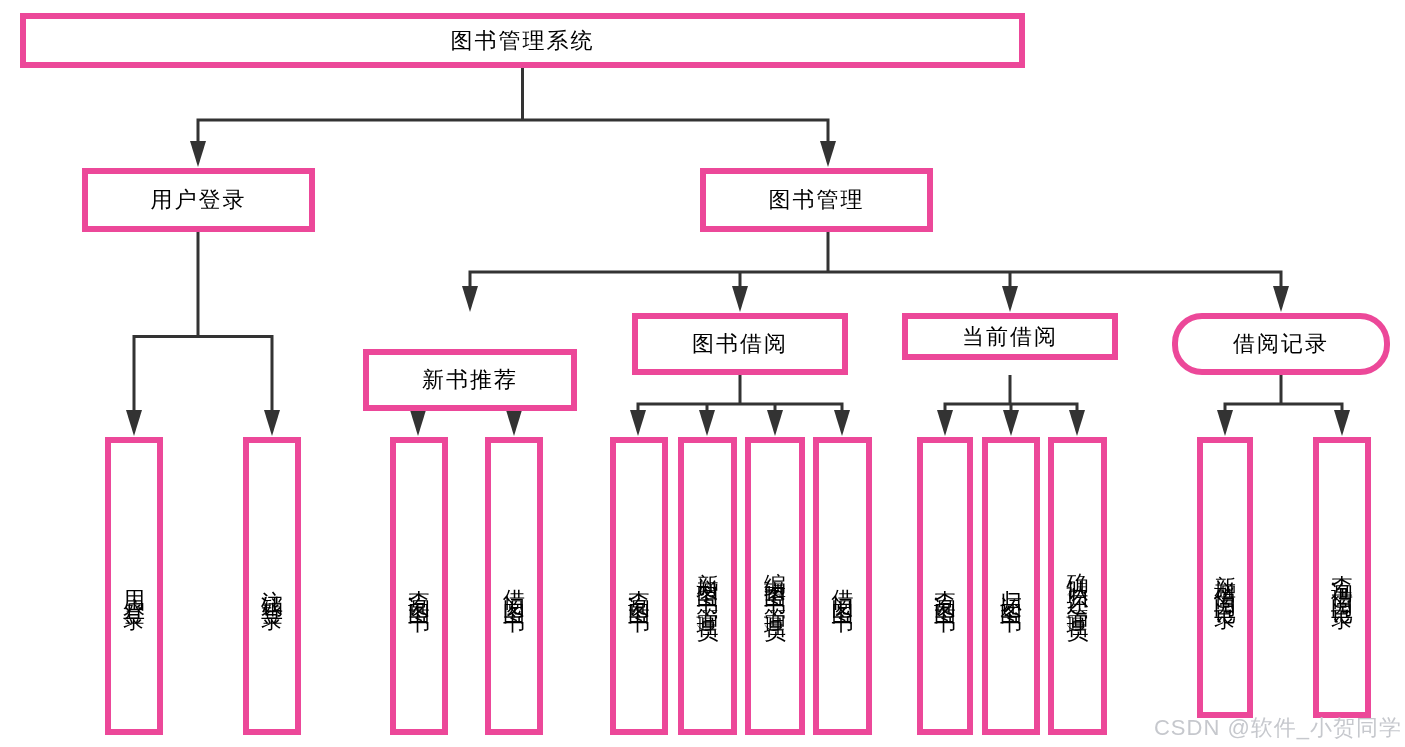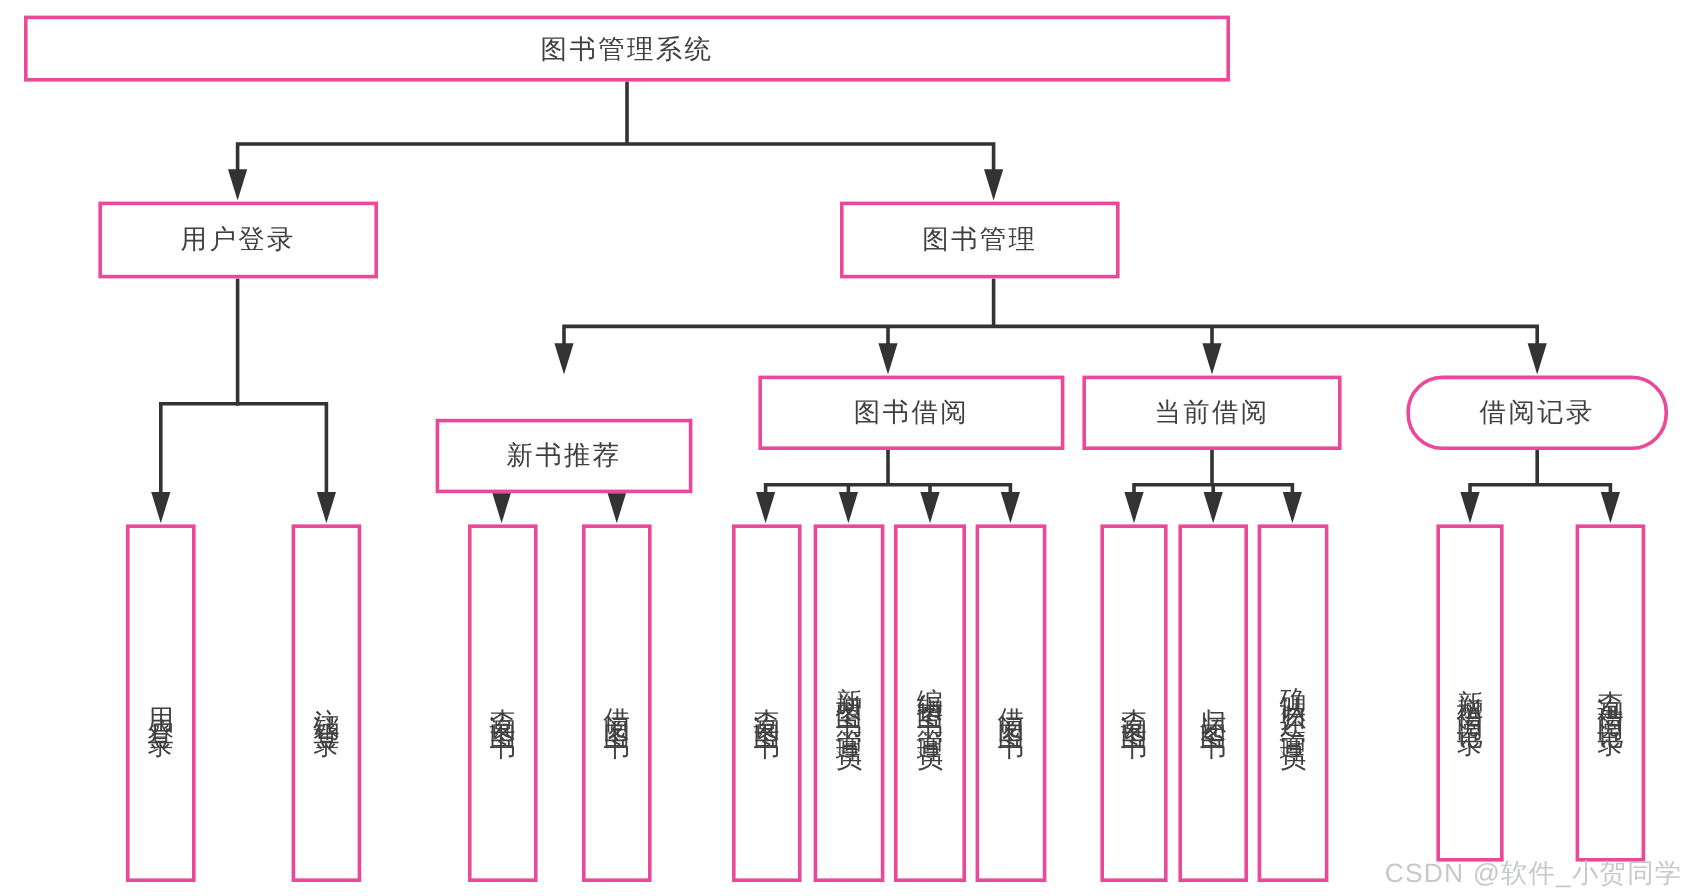--- a/index.html
+++ b/index.html
@@ -13,22 +13,22 @@
   }
   .connectors {
     position: absolute;
     left: 0; top: 0;
     z-index: 0;
   }
   .box {
     position: absolute;
     box-sizing: border-box;
     background: #ffffff;
-    border: 3px solid #ec4899;
-    color: #404040;
+    border: 6px solid #ec4899;
+    color: #000000;
     display: flex;
     align-items: center;
     justify-content: center;
     z-index: 1;
   }
   .hbox {
     font-size: 22px;
     letter-spacing: 2px;
     white-space: nowrap;
   }
@@ -111,22 +111,22 @@
       <polygon points="1334,410 1350,410 1342,436"></polygon>
     </g>
   </svg>
 
   <div class="box hbox" style="left:20px; top:13px; width:1005px; height:55px;">图书管理系统</div>
 
   <div class="box hbox" style="left:82px; top:168px; width:233px; height:64px;">用户登录</div>
   <div class="box hbox" style="left:700px; top:168px; width:233px; height:64px;">图书管理</div>
 
   <div class="box hbox" style="left:363px; top:313px; width:214px; height:62px;margin-top:36px;">新书推荐</div>
-  <div class="box hbox" style="left:632px; top:313px; width:255px; height:62px;">图书借阅</div>
-  <div class="box hbox" style="left:902px; top:313px; width:216px; height:62px;">当前借阅</div>
+  <div class="box hbox" style="left:632px; top:313px; width:216px; height:62px;">图书借阅</div>
+  <div class="box hbox" style="left:902px; top:313px; width:216px; height:47px;">当前借阅</div>
   <div class="box hbox" style="left:1172px; top:313px; width:218px; height:62px;border-radius:30px;">借阅记录</div>
 
   <div class="box vbox" style="left:105px; top:437px; width:58px; height:298px;">用户登录</div>
   <div class="box vbox" style="left:243px; top:437px; width:58px; height:298px;">注销登录</div>
 
   <div class="box vbox" style="left:390px; top:437px; width:58px; height:298px;">查询图书</div>
   <div class="box vbox" style="left:485px; top:437px; width:58px; height:298px;">借阅图书</div>
 
   <div class="box vbox" style="left:610px; top:437px; width:58px; height:298px;">查询图书</div>
   <div class="box vbox" style="left:678px; top:437px; width:59px; height:298px;">新增图书（管理员）</div>

